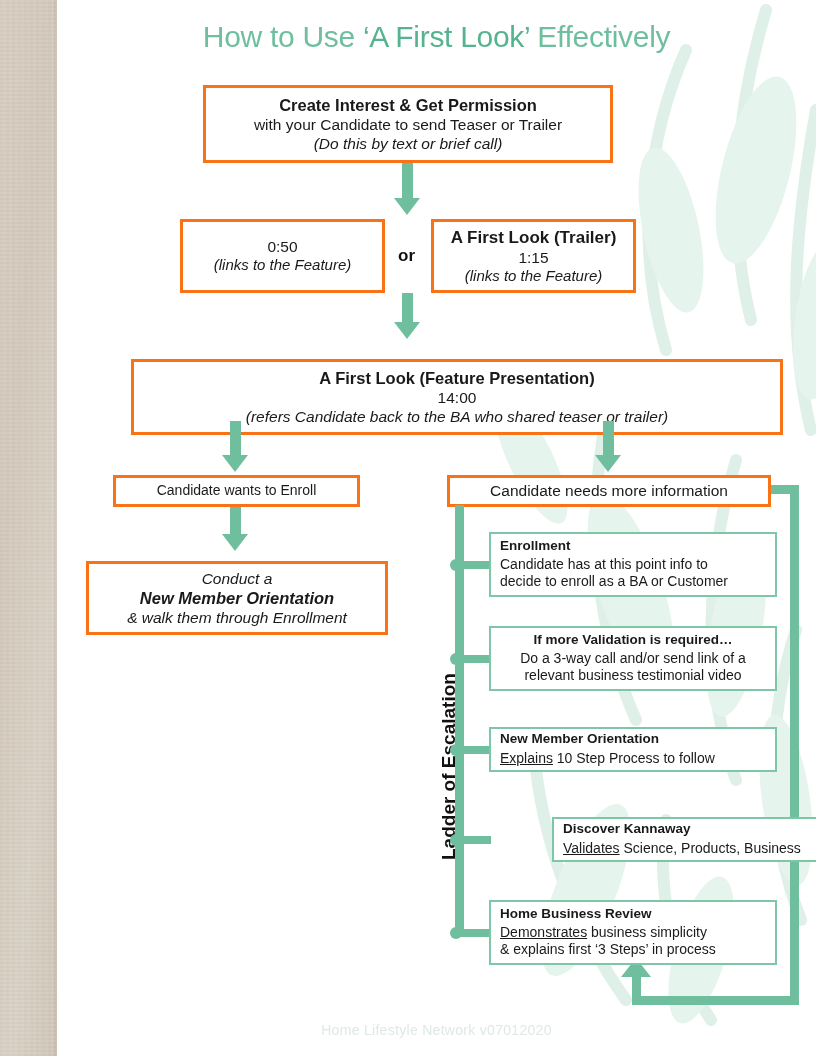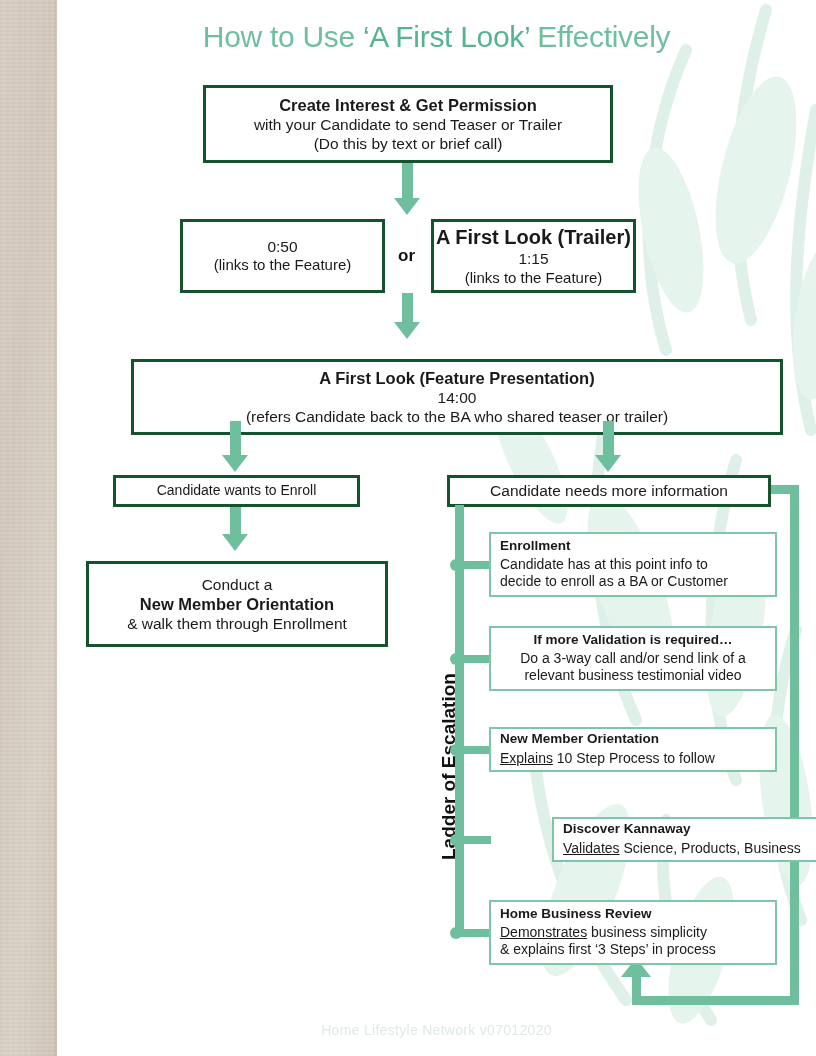--- a/index.html
+++ b/index.html
@@ -40,27 +40,27 @@
     letter-spacing:-0.3px;
     white-space:nowrap;
   }
   .title .em{color:#55b48f;}
 
   
   .box{
     position:absolute;
     box-sizing:border-box;
     background:#ffffff;
-    border:3px solid #14532d;
+    border:3px solid #f97316;
     text-align:center;
     display:flex;flex-direction:column;justify-content:center;
     line-height:1.24;
   }
   .box .b{font-weight:700;}
-  .box .i{}
+  .box .i{font-style:italic;}
   .ladderbox{
     position:absolute;box-sizing:border-box;
     background:#ffffff;border:2px solid #7ec6a8;
     text-align:left;padding:6px 9px 7px 9px;
     line-height:1.22;
     display:flex;flex-direction:column;justify-content:center;
   }
   .ladderbox .hd{font-weight:700;font-size:13.5px;margin-bottom:2px;}
   .ladderbox .ln{font-size:14px;}
   .u{text-decoration:underline;}
@@ -141,21 +141,21 @@
   <div class="arrow-down" style="left:394px;top:198px;"></div>
 
   <div class="box" style="left:180px;top:219px;width:205px;height:74px;">
     <div style="font-size:15.5px;">0:50</div>
     <div class="i" style="font-size:15px;">(links to the Feature)</div>
   </div>
 
   <div class="or-label" style="left:398px;top:246px;">or</div>
 
   <div class="box" style="left:431px;top:219px;width:205px;height:74px;">
-    <div class="b" style="font-size:20px;">A First Look (Trailer)</div>
+    <div class="b" style="font-size:17px;">A First Look (Trailer)</div>
     <div style="font-size:15.5px;">1:15</div>
     <div class="i" style="font-size:15px;">(links to the Feature)</div>
   </div>
 
   <div class="vline" style="left:402px;top:293px;width:11px;height:31px;"></div>
   <div class="arrow-down" style="left:394px;top:322px;"></div>
 
   <div class="box" style="left:131px;top:345px;width:652px;height:76px;margin-top:14px;">
     <div style="font-size:16.5px;">
       <span class="b">A First Look</span><span class="b"> (Feature Presentation)</span>
@@ -174,21 +174,21 @@
     <div style="font-size:14px;">Candidate wants to Enroll</div>
   </div>
 
   <div class="box" style="left:447px;top:475px;width:324px;height:32px;">
     <div style="font-size:15.5px;">Candidate needs more information</div>
   </div>
 
   <div class="vline" style="left:230px;top:507px;width:11px;height:29px;"></div>
   <div class="arrow-down" style="left:222px;top:534px;"></div>
 
-  <div class="box" style="left:86px;top:561px;width:302px;height:86px;">
+  <div class="box" style="left:86px;top:561px;width:302px;height:74px;font-style:italic;">
     <div style="font-size:15.5px;">Conduct a</div>
     <div class="b" style="font-size:16.5px;">New Member Orientation</div>
     <div style="font-size:15.5px;">&amp; walk them through Enrollment</div>
   </div>
 
   <div class="hline" style="left:771px;top:485px;width:28px;height:9px;"></div>
   <div class="vline" style="left:790px;top:485px;width:9px;height:520px;"></div>
   <div class="hline" style="left:632px;top:996px;width:167px;height:9px;"></div>
   <div class="vline" style="left:632px;top:975px;width:9px;height:30px;"></div>
   <div class="arrow-up" style="left:621px;top:958px;"></div>

